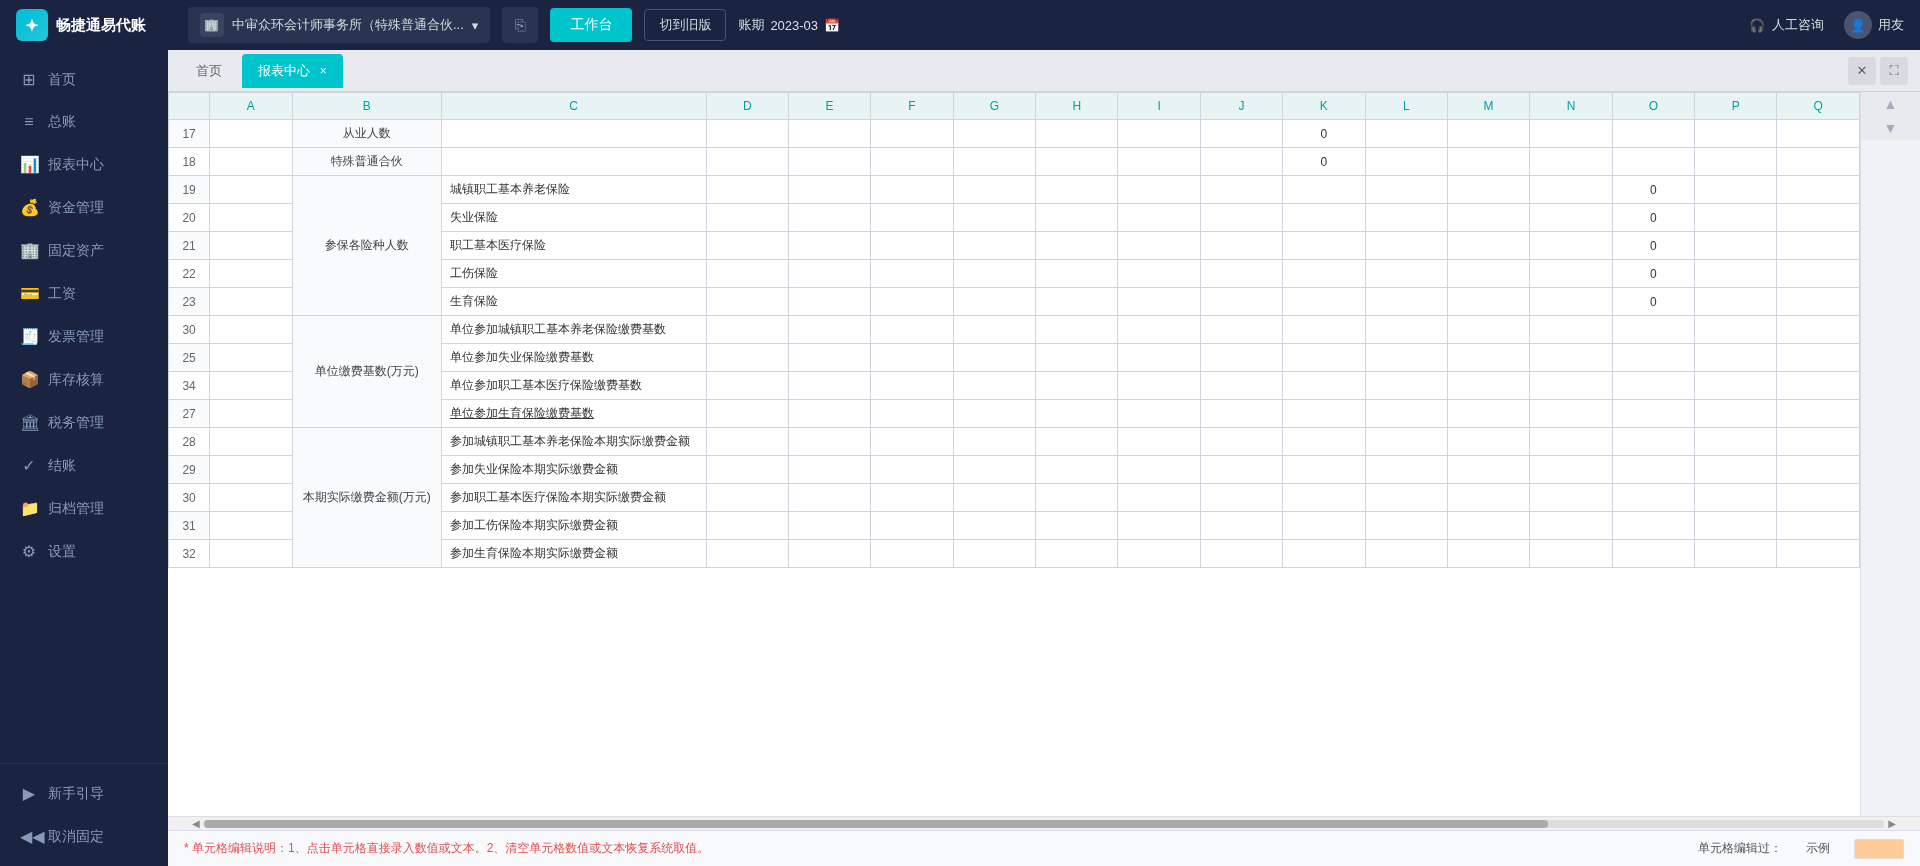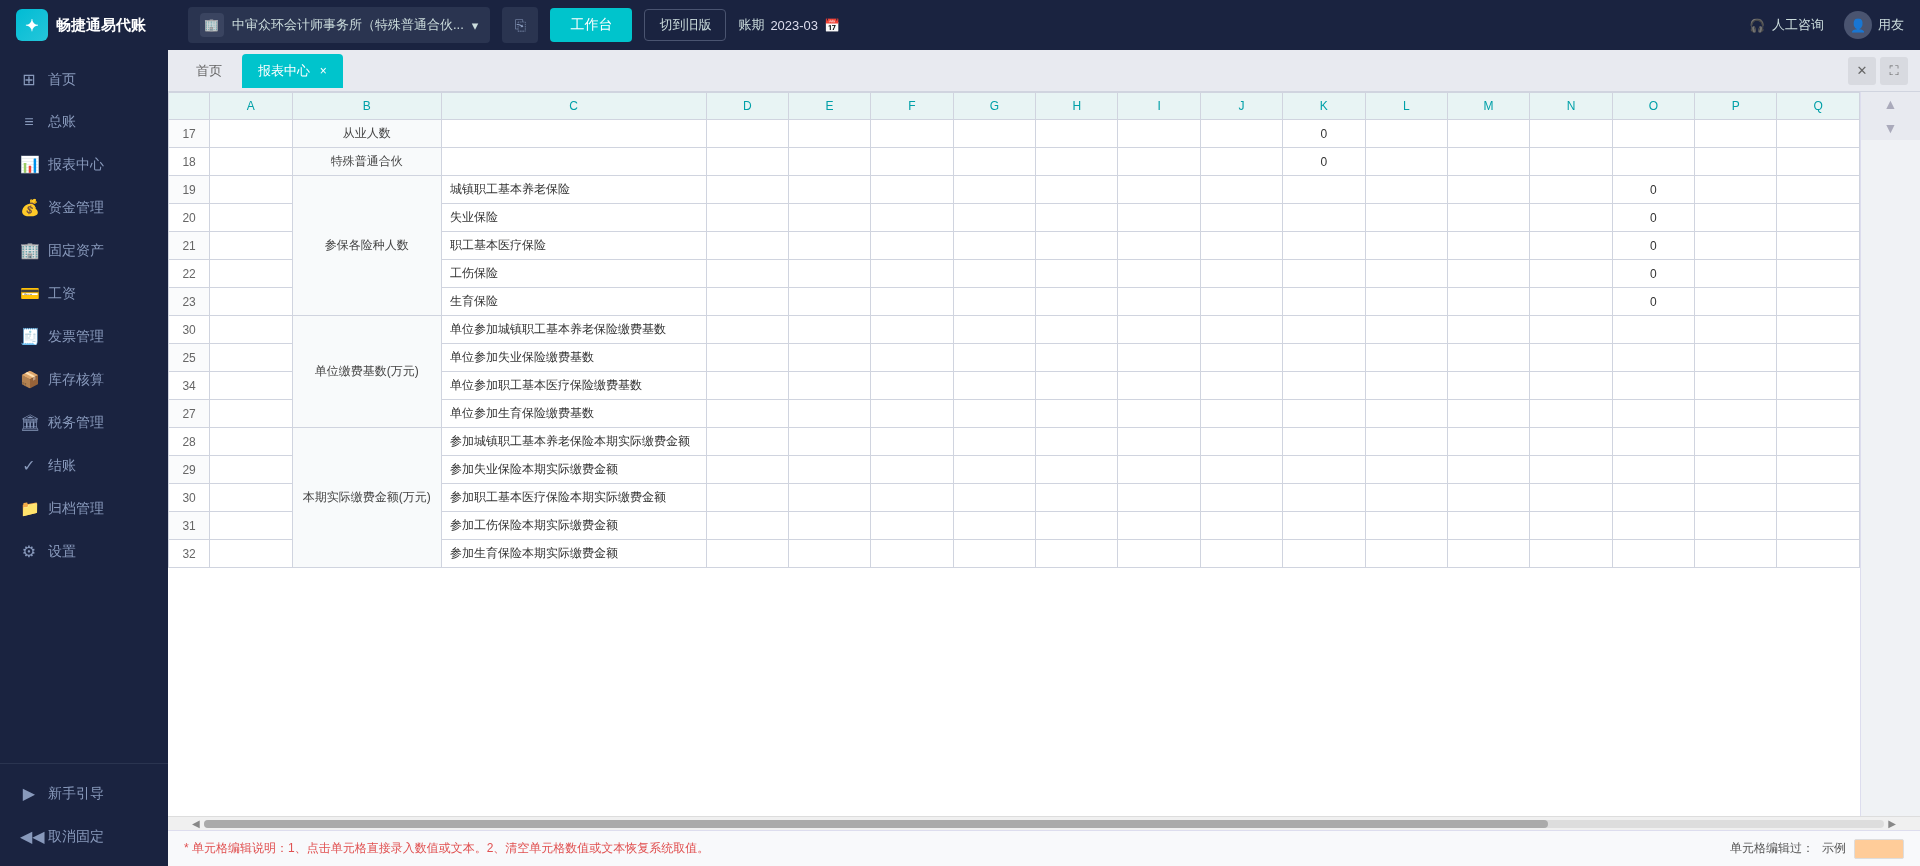--- a/index.html
+++ b/index.html
@@ -402,21 +402,21 @@
       gap: 8px;
     }
     .bottom-hint {
       font-size: 12px;
       color: #e05050;
     }
     .bottom-right {
       margin-left: auto;
       display: flex;
       align-items: center;
-      gap: 8px;
+      gap: 24px;
       font-size: 12px;
       color: #555;
     }
     .cell-sample {
       width: 50px;
       height: 20px;
       background: #ffcc99;
       border: 1px solid #ddd;
       border-radius: 2px;
     }
@@ -786,21 +786,21 @@
                     <td class="cell empty" style="min-width: 70px;"></td>
                     <td class="cell empty" style="min-width: 70px;"></td>
                     <td class="cell empty" style="min-width: 70px;"></td>
                     <td class="cell value-cell" style="min-width: 70px;"></td>
                     <td class="cell empty" style="min-width: 70px;"></td>
                     <td class="cell empty" style="min-width: 70px;"></td>
                   </tr>
                   <tr class="tr-even">
                     <td class="row-num">27</td>
                     <td class="cell empty"></td>
-                    <td class="cell sub-label" style="min-width: 220px;">单位参加生育保险缴费基数</td>
+                    <td class="cell sub-label" style="min-width: 220px; text-decoration: underline;">单位参加生育保险缴费基数</td>
                     <td class="cell empty" style="min-width: 70px;"></td>
                     <td class="cell empty" style="min-width: 70px;"></td>
                     <td class="cell empty" style="min-width: 70px;"></td>
                     <td class="cell empty" style="min-width: 70px;"></td>
                     <td class="cell empty" style="min-width: 70px;"></td>
                     <td class="cell empty" style="min-width: 70px;"></td>
                     <td class="cell empty" style="min-width: 70px;"></td>
                     <td class="cell value-cell" style="min-width: 70px;"></td>
                     <td class="cell empty" style="min-width: 70px;"></td>
                     <td class="cell empty" style="min-width: 70px;"></td>

